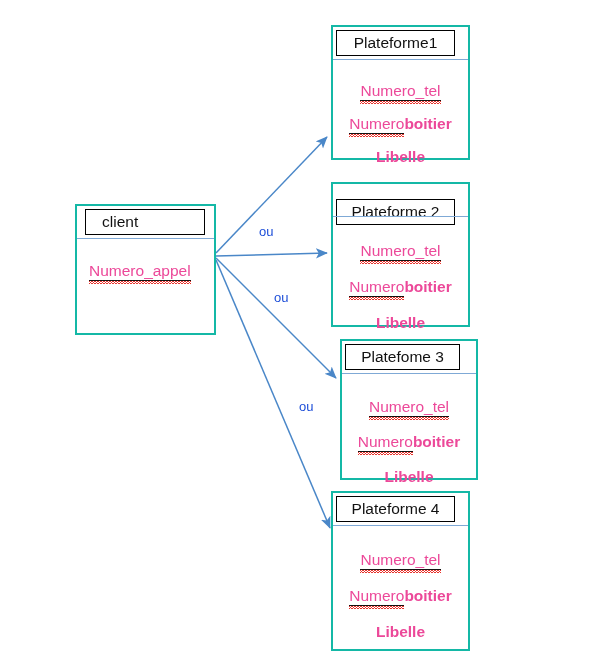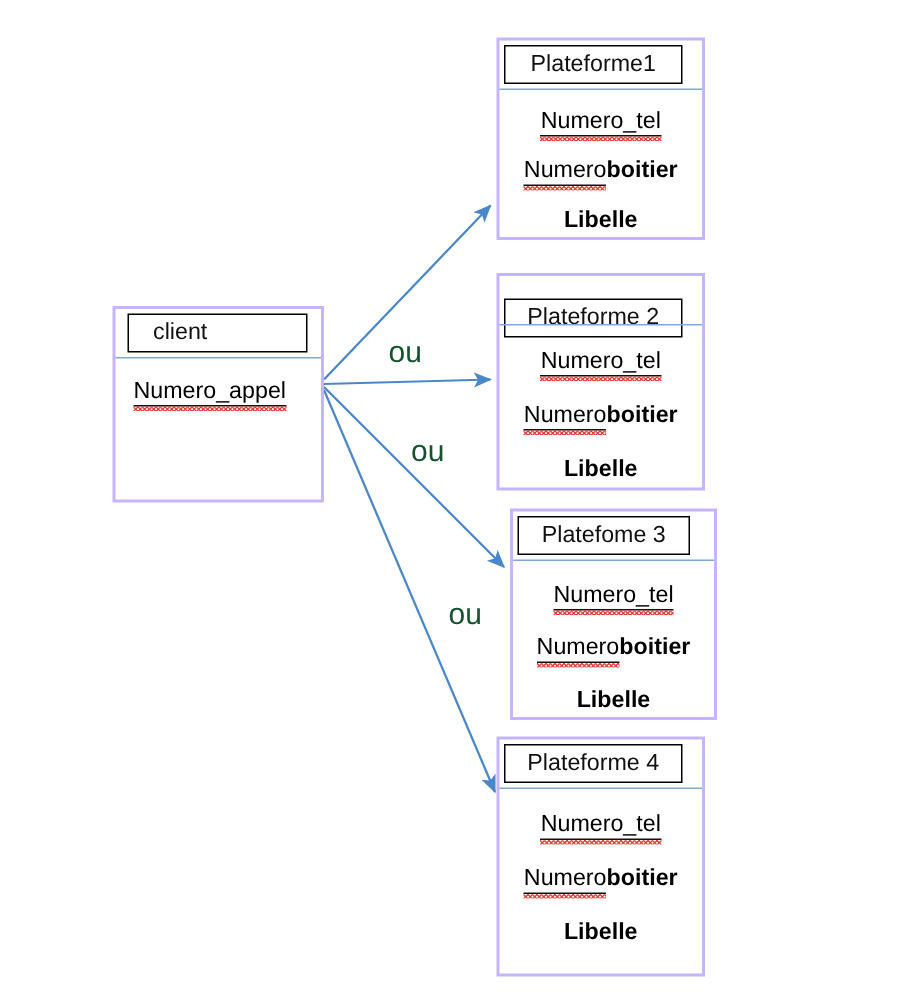--- a/index.html
+++ b/index.html
@@ -27,21 +27,21 @@
     left: 0; top: 0;
     width: 601px;
     height: 667px;
     pointer-events: none;
   }
 
   
   .entity {
     position: absolute;
     box-sizing: border-box;
-    border: 2px solid #c4b5fd;
+    border: 2px solid #14b8a6;
     background: #ffffff;
   }
 
   .entity-header {
     position: absolute;
     box-sizing: border-box;
     border: 1.5px solid #000000;
     background: #ffffff;
     display: flex;
     align-items: center;
@@ -58,23 +58,24 @@
 
   .entity-body {
     position: absolute;
     box-sizing: border-box;
     display: flex;
     flex-direction: column;
   }
 
   .attr {
     font-size: 15.5px;
-    color: #000000;
+    color: #ec4899;
     white-space: nowrap;
     position: absolute;
+    margin-top: 10px;
   }
 
   
   .u {
     position: relative;
     display: inline-block;
     border-bottom: 1.3px solid #111111;
     padding-bottom: 0px;
   }
   .u::after {
@@ -90,22 +91,22 @@
     background-size: 3px 3px;
     background-repeat: repeat-x;
   }
   .plain {
     display: inline-block;
     font-weight: bold;
   }
 
   .ou-label {
     position: absolute;
-    font-size: 20px;
-    color: #14532d;
+    font-size: 13px;
+    color: #1d4ed8;
     white-space: nowrap;
   }
 </style>
 </head>
 <body>
 
 <div id="canvas">
 
   <svg id="arrow-layer" viewBox="0 0 601 667" width="601" height="667">
     <defs>

